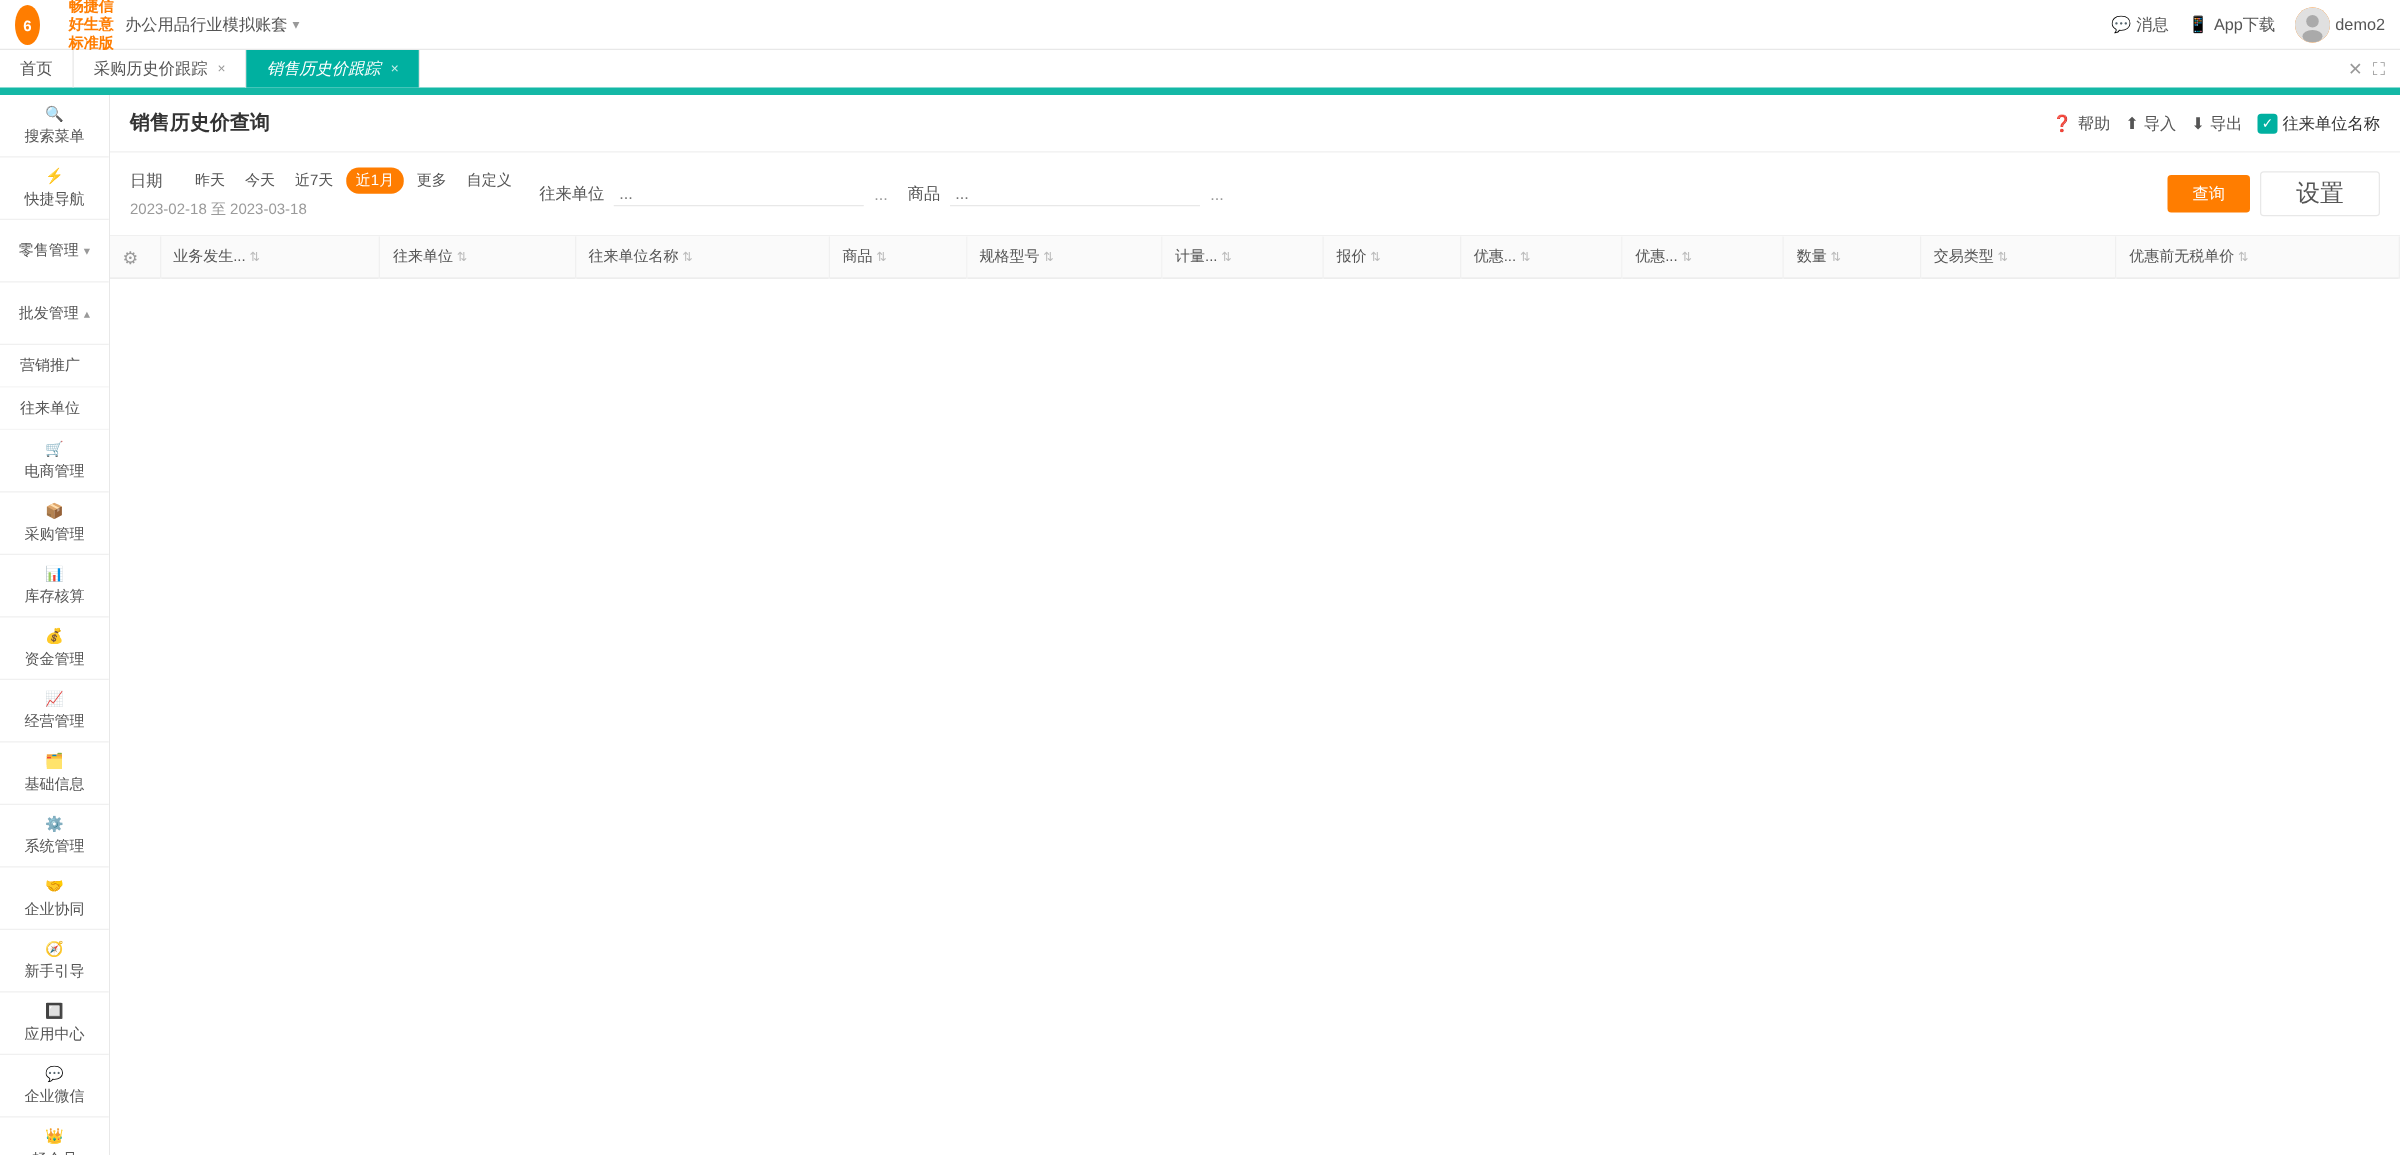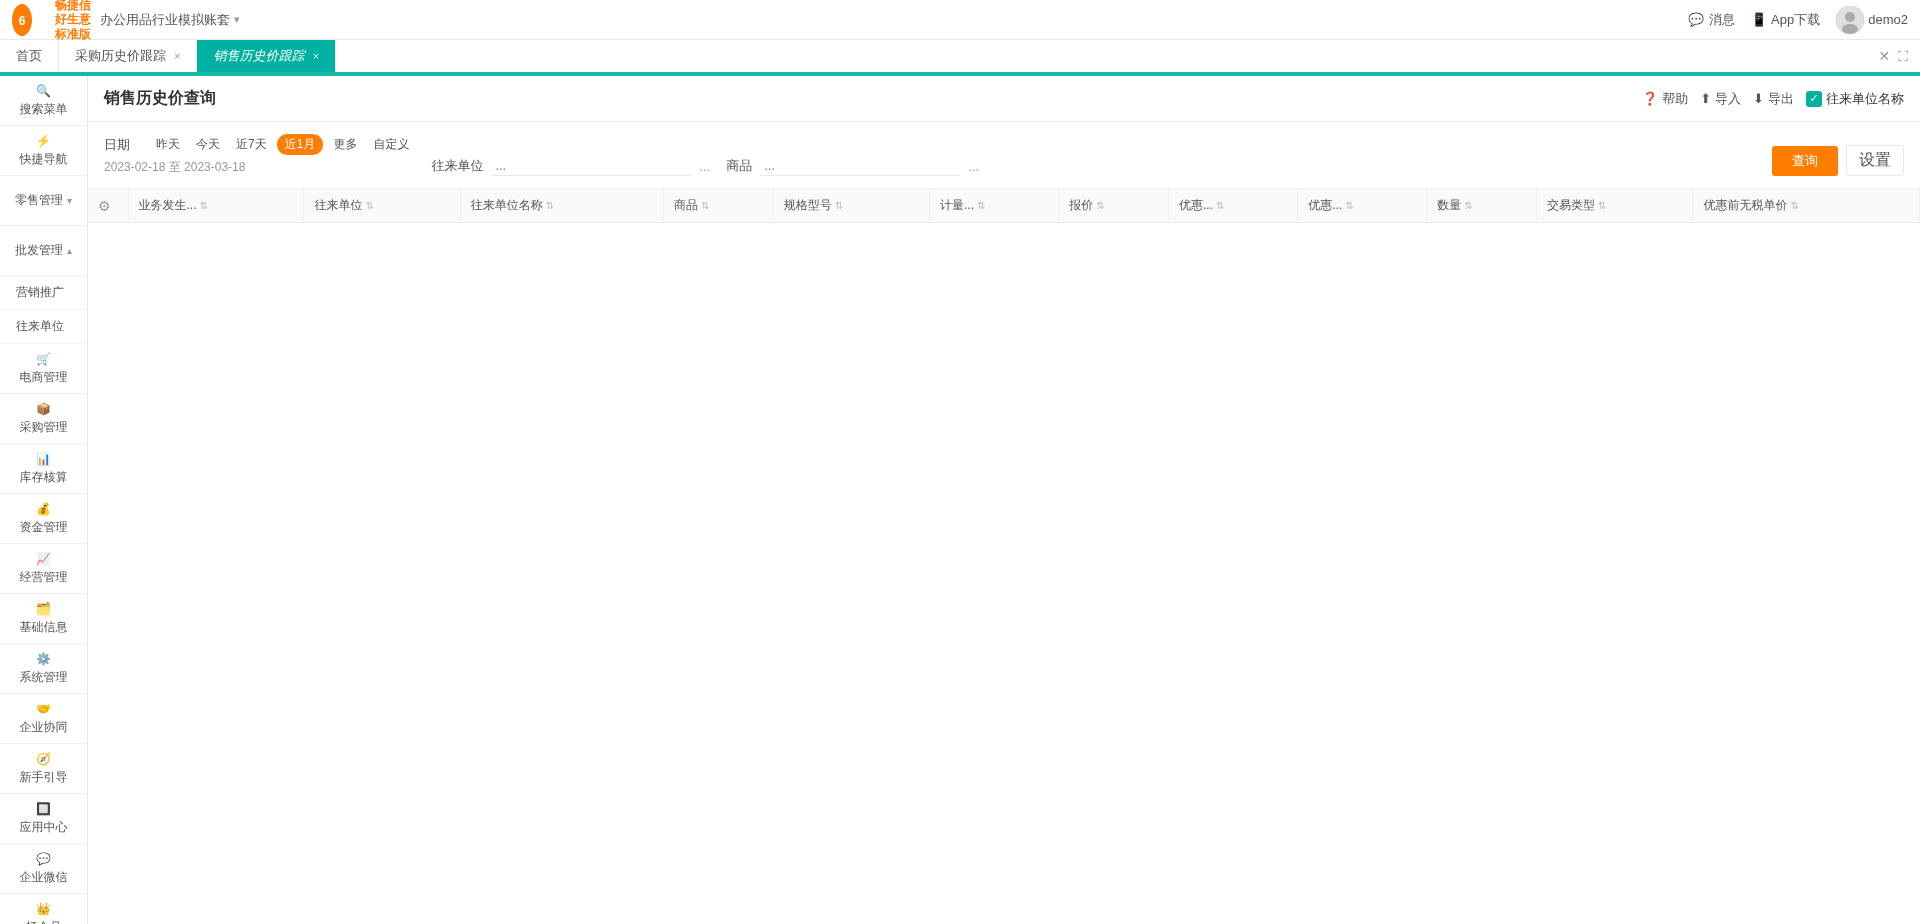--- a/index.html
+++ b/index.html
@@ -78,21 +78,21 @@
       align-items: center;
       justify-content: center;
       color: white;
       font-size: 12px;
     }
 
     
     .tab-bar {
       height: 36px;
       background: #fff;
-      border-bottom: 4px solid #14b8a6;
+      border-bottom: 6px solid #14b8a6;
       display: flex;
       align-items: stretch;
       flex-shrink: 0;
     }
     .tab-item {
       display: flex;
       align-items: center;
       padding: 0 16px;
       gap: 6px;
       cursor: pointer;
@@ -240,21 +240,21 @@
       align-items: center;
       justify-content: center;
       color: white;
       font-size: 11px;
     }
 
     
     .filter-area {
       padding: 12px 16px;
       display: flex;
-      align-items: flex-end;
+      align-items: center;
       gap: 16px;
       border-bottom: 1px solid #f0f0f0;
       flex-wrap: wrap;
     }
     .filter-group {
       display: flex;
       align-items: center;
       gap: 8px;
     }
     .filter-label {
@@ -310,24 +310,24 @@
       color: white;
       border: none;
       padding: 6px 20px;
       border-radius: 3px;
       cursor: pointer;
       font-size: 13px;
     }
     .settings-btn {
       border: 1px solid #e8e8e8;
       color: #555;
-      padding: 4px 12px;
+      padding: 4px 28px;
       border-radius: 3px;
       cursor: pointer;
-      font-size: 16px;
+      font-size: 19px;
       background: white;
     }
 
     .filter-date-col {
       display: flex;
       flex-direction: column;
       gap: 2px;
     }
 
     

